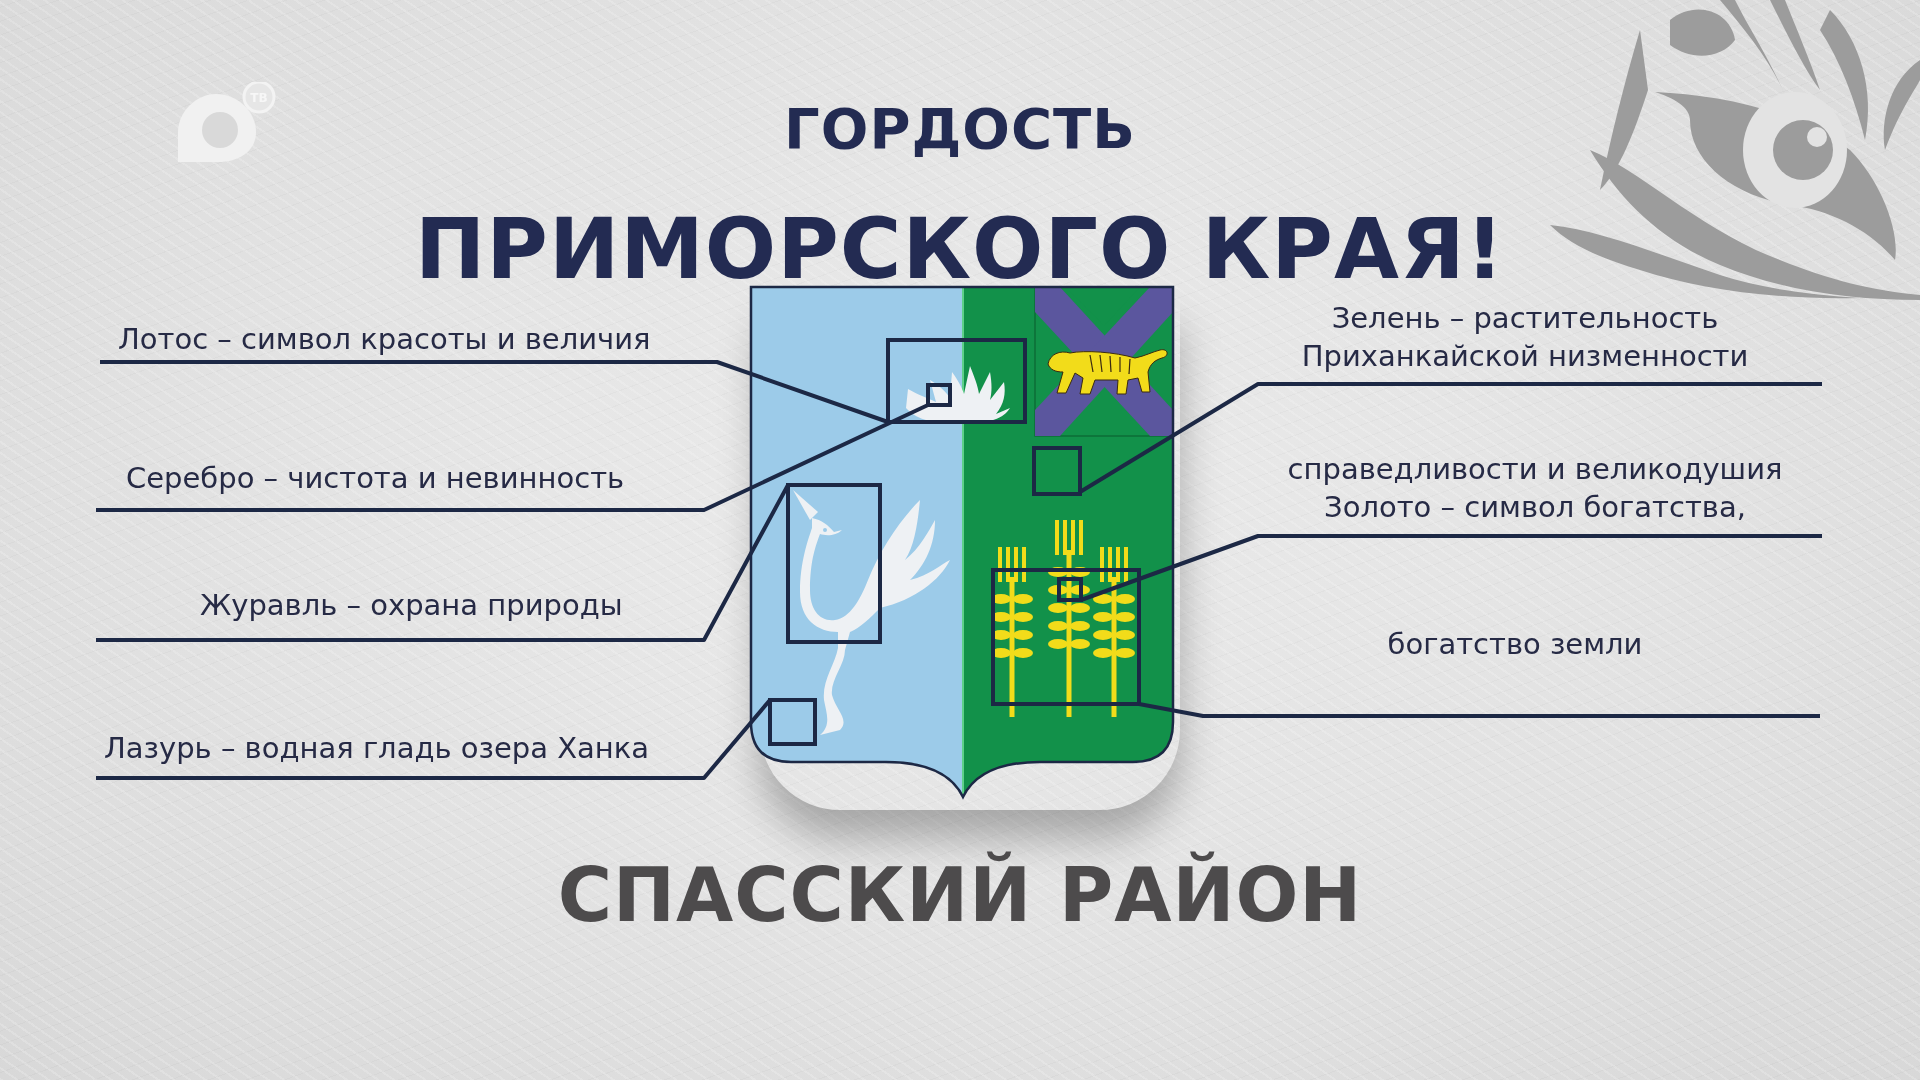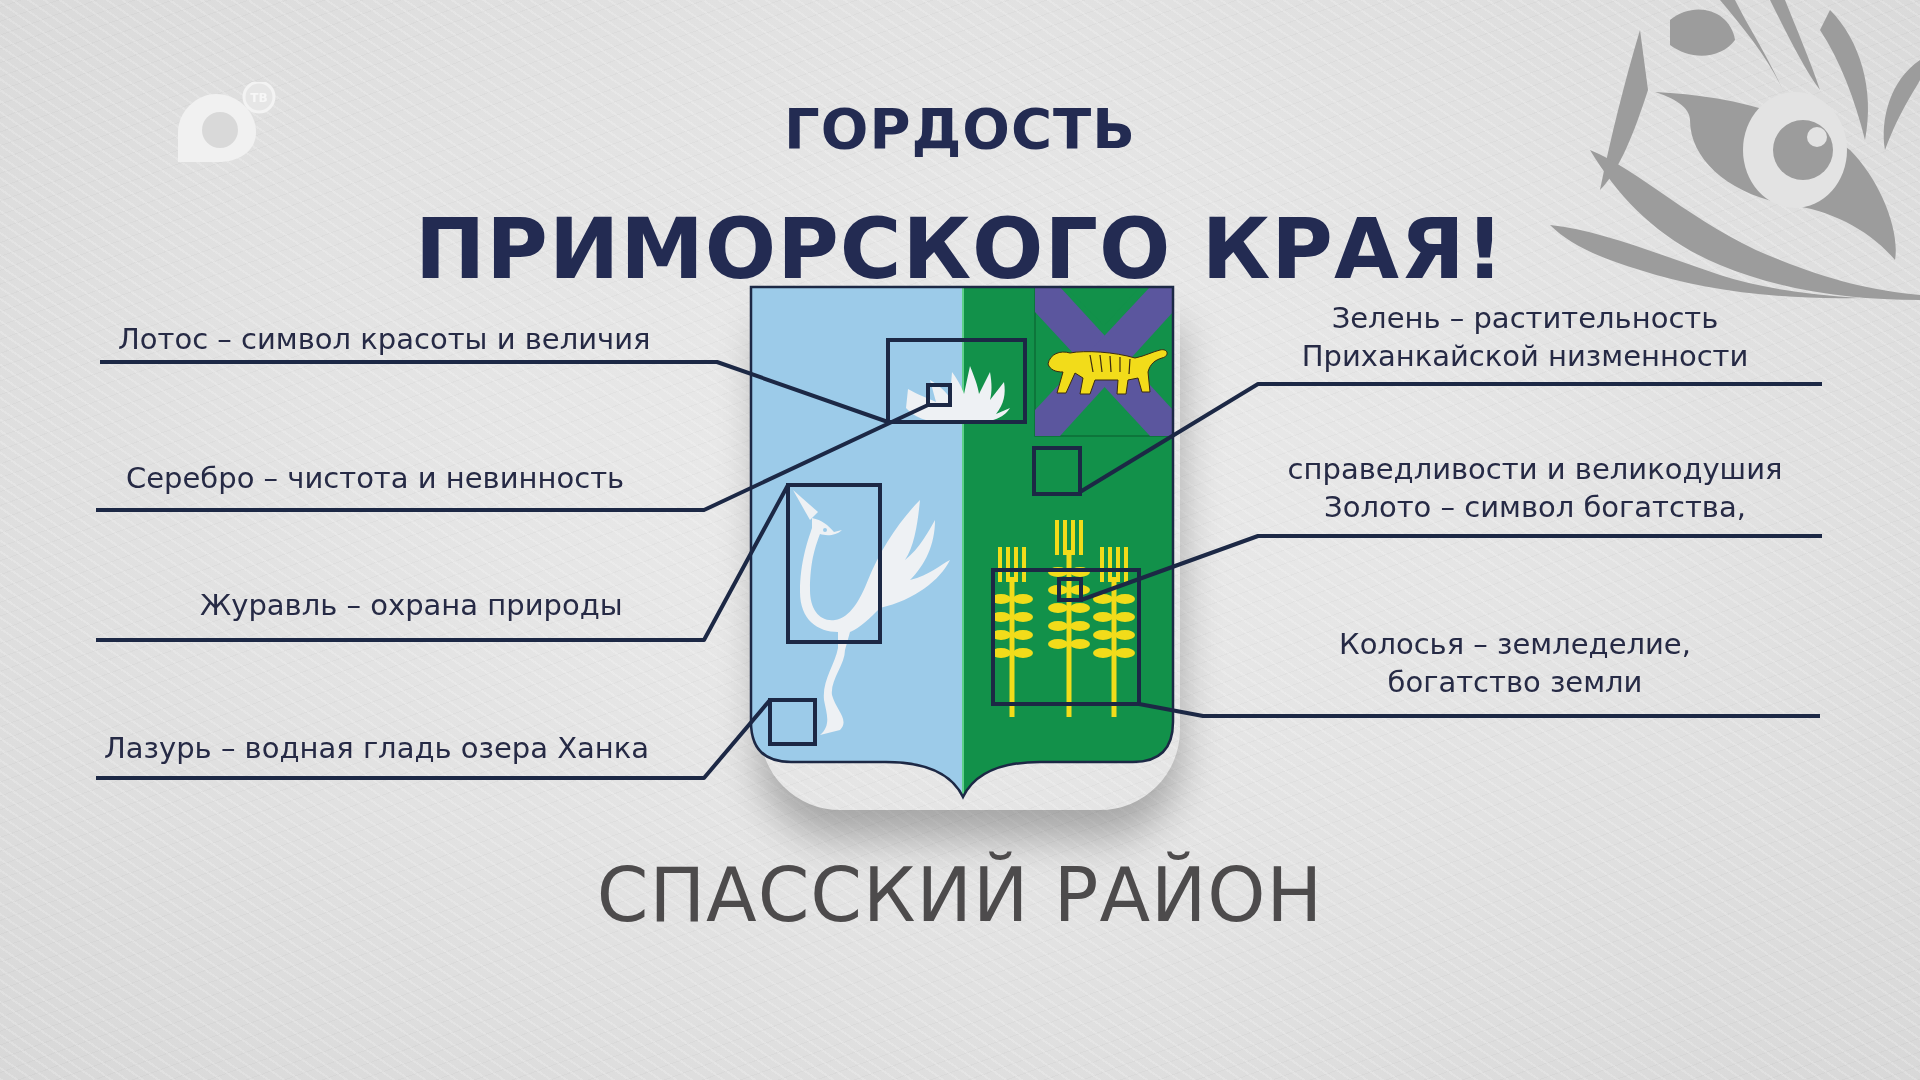--- a/index.html
+++ b/index.html
@@ -17,21 +17,21 @@
   }
   .title {
     position:absolute; left:0; width:1920px; text-align:center;
     color:#232b52; font-weight:bold; letter-spacing:1px;
     font-family: "DejaVu Sans", sans-serif;
   }
   .title.l1 { top:84px; font-size:56px; line-height:90px; }
   .title.l2 { top:180px; font-size:84px; line-height:90px;margin-top:24px; }
   .subtitle {
     position:absolute; left:0; width:1920px; text-align:center; top:852px;
-    font-size:74px; font-weight:normal; color:#4d4b4c; letter-spacing:1px;
+    font-size:74px; font-weight:bold; color:#4d4b4c; letter-spacing:1px;
     font-family: "DejaVu Sans", sans-serif;
   }
   .label {
     position:absolute; color:#262a45; font-size:29px; line-height:38px;
     font-family: "DejaVu Sans", sans-serif; white-space:nowrap;
   }
   .label.right { text-align:center; }
   svg.overlay { position:absolute; left:0; top:0; }
   .logo { position:absolute; left:176px; top:82px; }
   .tiger-deco { position:absolute; left:1530px; top:0; }
@@ -192,17 +192,16 @@
 
 <div class="label right" style="left:1260px; width:530px; top:299px;">
   <div>Зелень – растительность</div>
   <div>Приханкайской низменности</div>
 </div>
 <div class="label right" style="left:1255px; width:560px; top:450px;">
   <div>справедливости и великодушия</div>
   <div>Золото – символ богатства,</div>
 </div>
 <div class="label right" style="left:1280px; width:470px; top:625px;">
-  <div>Колосья – земледелие,</div>
   <div>богатство земли</div>
 </div>
 
 <div class="subtitle">СПАССКИЙ РАЙОН</div>
 
 </body></html>

